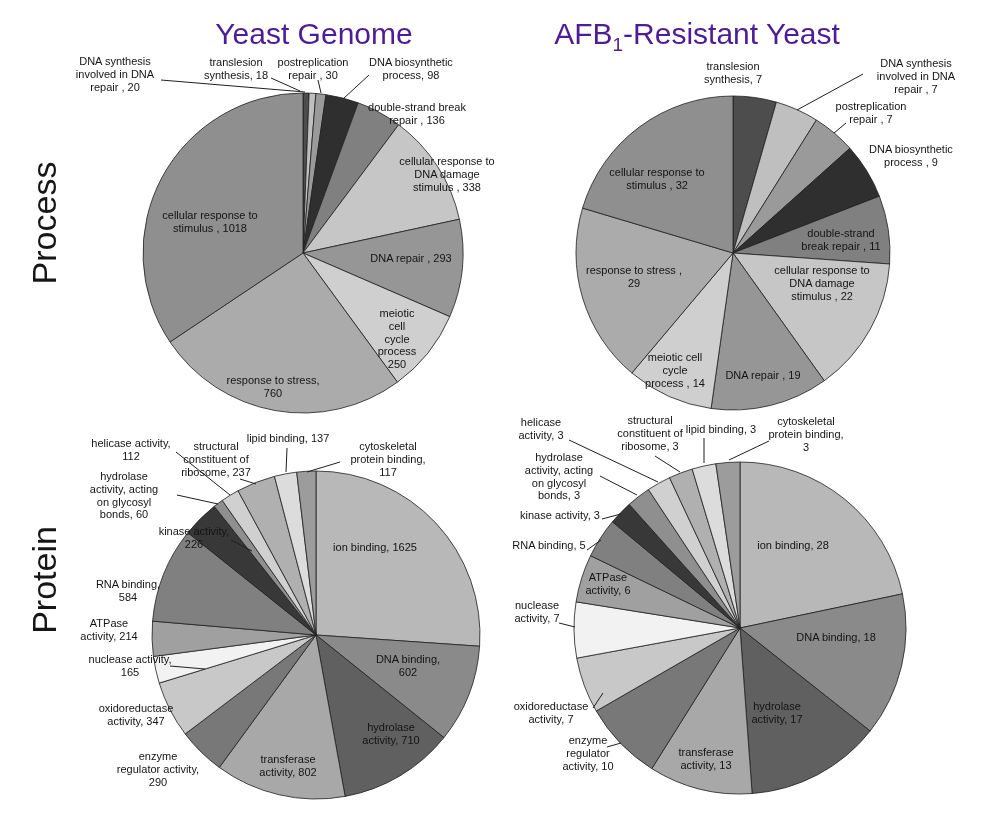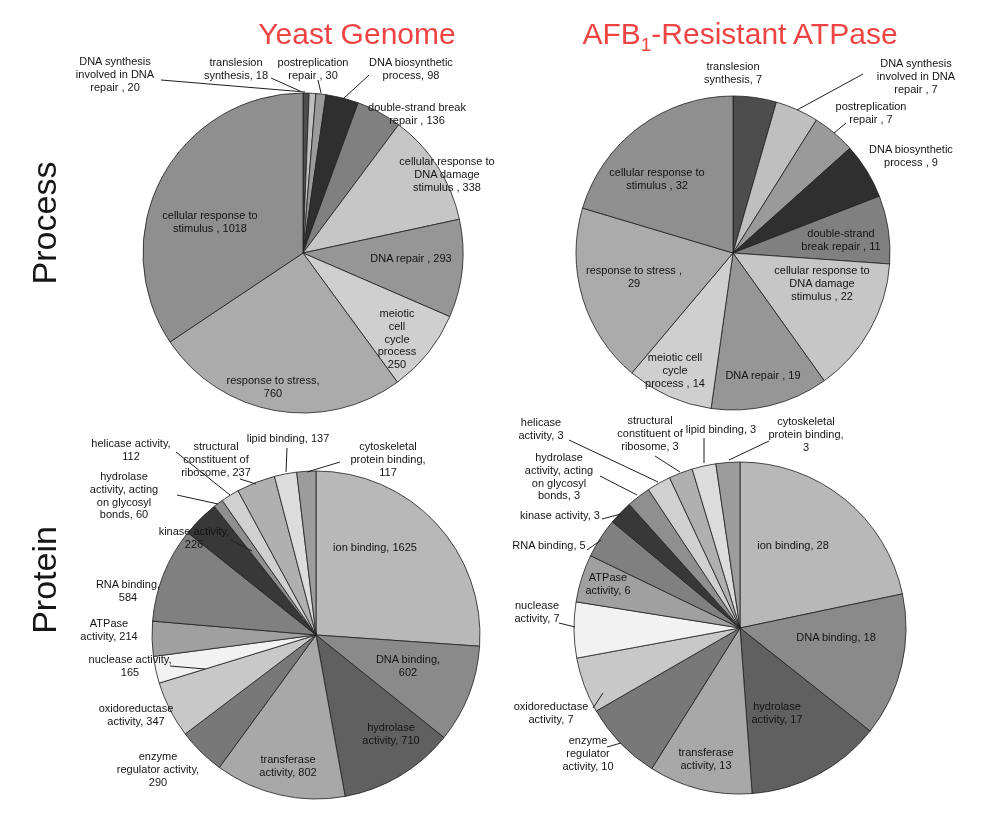--- a/index.html
+++ b/index.html
@@ -1,32 +1,32 @@
 <!DOCTYPE html>
 <html><head>
 <meta charset="utf-8">
 <style>
   html,body{margin:0;padding:0;background:#ffffff;}
   .figure{position:relative;width:1000px;height:819px;background:#ffffff;
           font-family:"Liberation Sans",sans-serif;overflow:hidden;}
   .col-title{position:absolute;top:17px;transform:translateX(-50%);
-             font-size:30px;color:#ef4444;white-space:nowrap;margin-left:43px;}
+             font-size:30px;color:#4c1d95;white-space:nowrap;}
   .col-title sub{font-size:19px;}
   .row-label{position:absolute;transform:translate(-50%,-50%) rotate(-90deg);
              font-size:34px;color:#161616;white-space:nowrap;}
   svg text{font-family:"Liberation Sans",sans-serif;font-size:11px;fill:#141414;}
   .slice{stroke:#1f1f1f;stroke-width:0.8;stroke-linejoin:round;}
   .leader{fill:none;stroke:#1f1f1f;stroke-width:1;}
 </style>
 </head>
 <body>
 
 <div class="figure">
   <div class="col-title" style="left:314px">Yeast Genome</div>
-  <div class="col-title" style="left:697px"><span>AFB</span><sub>1</sub><span>-Resistant ATPase</span></div>
+  <div class="col-title" style="left:697px"><span>AFB</span><sub>1</sub><span>-Resistant Yeast</span></div>
   <div class="row-label" style="left:44px;top:223px">Process</div>
   <div class="row-label" style="left:44px;top:580px">Protein</div>
   <svg id="pie-svg" width="1000" height="819" viewBox="0 0 1000 819">
       <g>
         <path d="M 303 253 L 303.00 93.00 A 160 160 0 0 1 309.11 93.12 Z" fill="#4d4d4d" class="slice"></path>
         <path d="M 303 253 L 309.11 93.12 A 160 160 0 0 1 315.89 93.52 Z" fill="#bfbfbf" class="slice"></path>
         <path d="M 303 253 L 315.89 93.52 A 160 160 0 0 1 326.01 94.66 Z" fill="#9a9a9a" class="slice"></path>
         <path d="M 303 253 L 326.01 94.66 A 160 160 0 0 1 358.20 102.82 Z" fill="#2f2f2f" class="slice"></path>
         <path d="M 303 253 L 358.20 102.82 A 160 160 0 0 1 398.66 124.74 Z" fill="#808080" class="slice"></path>
         <path d="M 303 253 L 398.66 124.74 A 160 160 0 0 1 459.39 219.22 Z" fill="#c6c6c6" class="slice"></path>

